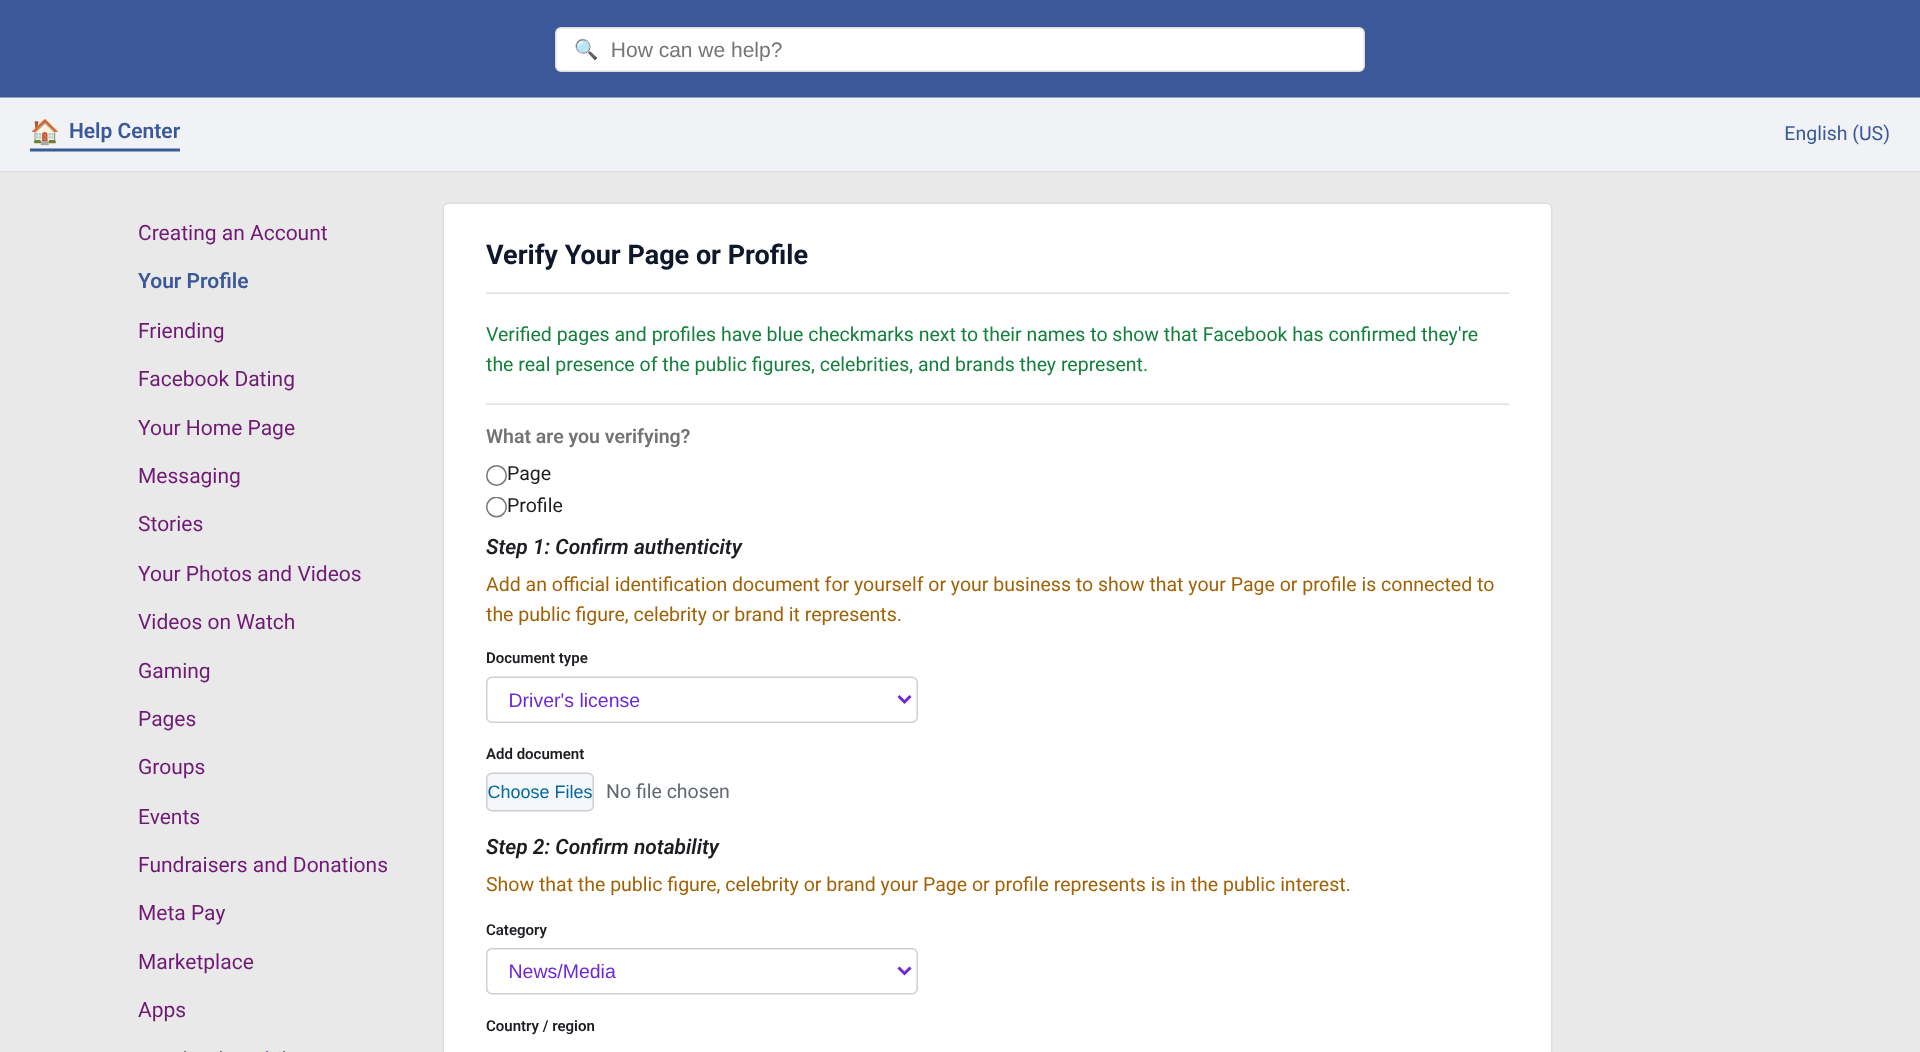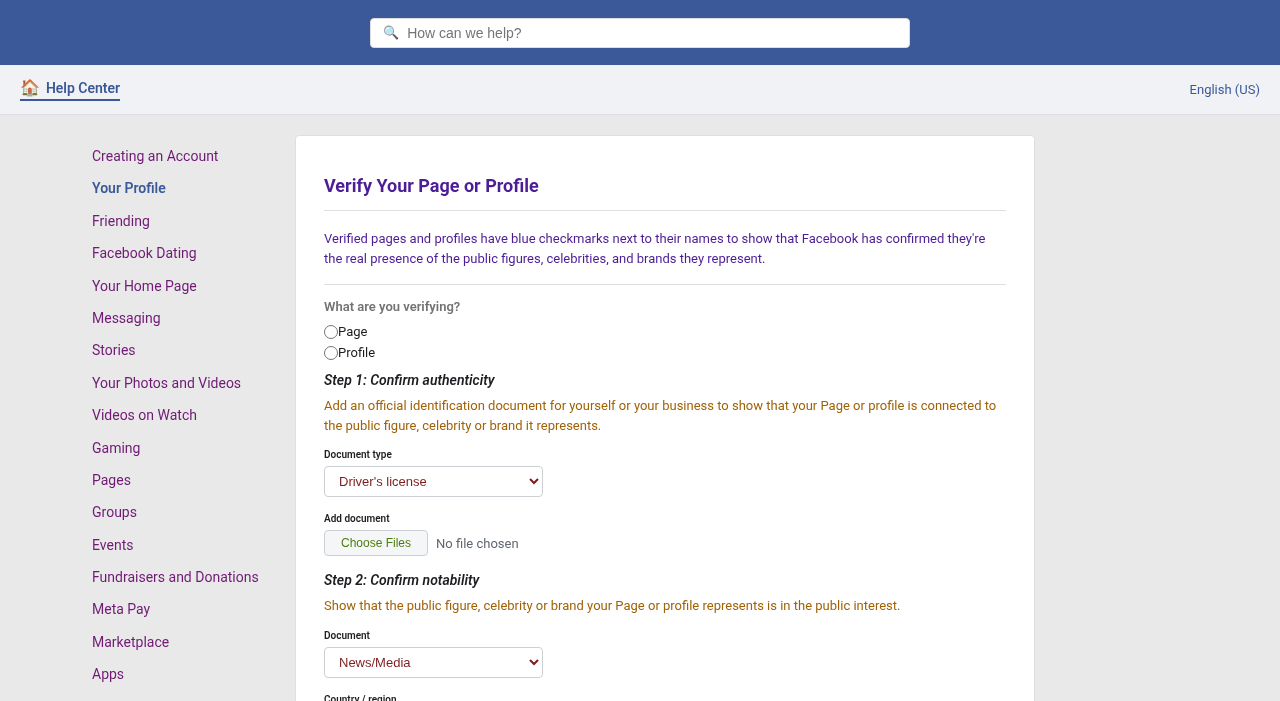--- a/index.html
+++ b/index.html
@@ -22,40 +22,40 @@
     .main-wrapper { background: #e9e9e9; min-height: calc(100vh - 115px); padding: 20px; display: flex; justify-content: center; }
     .content-area { display: flex; max-width: 1100px; width: 100%; gap: 20px; }
 
     
     .sidebar { width: 185px; flex-shrink: 0; padding-top: 5px; }
     .sidebar-item { display: block; padding: 5px 2px; color: #701a75; text-decoration: none; font-size: 14px; line-height: 1.6; cursor: pointer; }
     .sidebar-item.active { color: #3b5998; font-weight: 600; }
 
     
     .main-content { flex: 1; background: white; border-radius: 4px; padding: 24px 28px; border: 1px solid #dddfe2; max-width: 740px; }
-    .page-title { font-size: 18px; font-weight: 700; color: #4c1d95; margin-bottom: 18px; border-bottom: 1px solid #dddfe2; padding-bottom: 14px; margin-top: 15px; }
+    .page-title { font-size: 18px; font-weight: 700; color: #0f172a; margin-bottom: 18px; border-bottom: 1px solid #dddfe2; padding-bottom: 14px; }
 
-    .intro-text { font-size: 13px; color: #4c1d95; line-height: 1.5; margin-bottom: 16px; }
+    .intro-text { font-size: 13px; color: #15803d; line-height: 1.5; margin-bottom: 16px; }
 
     .section-label { font-size: 13px; font-weight: 600; color: #737373; margin-bottom: 10px; }
 
     .radio-group { margin-bottom: 12px; }
     .radio-option { display: flex; align-items: center; gap: 0; margin-bottom: 6px; font-size: 13px; color: #1c1e21; cursor: pointer; }
     .radio-option input[type="radio"] { width: 14px; height: 14px; accent-color: #3b5998; cursor: pointer; }
 
     .step-header { font-size: 14px; font-weight: 600; color: #1c1e21; margin-bottom: 8px; margin-top: 4px; font-style: italic; }
     .step-desc { font-size: 13px; color: #a16207; line-height: 1.5; margin-bottom: 14px; }
 
     .field-label { font-size: 10px; font-weight: 600; color: #1c1e21; margin-bottom: 6px; }
     .field-group { margin-bottom: 16px; }
 
-    select { width: 219px; padding: 6px 10px; font-size: 13px; border: 1px solid #ccd0d5; border-radius: 4px; color: #7f1d1d; background: white; appearance: auto; cursor: pointer; }
+    select { width: 288px; padding: 6px 10px; font-size: 13px; border: 1px solid #ccd0d5; border-radius: 4px; color: #6d28d9; background: white; appearance: auto; cursor: pointer; }
 
     .file-upload-row { display: flex; align-items: center; gap: 8px; margin-bottom: 16px; }
-    .file-choose-btn { background: #f5f6f7; border: 1px solid #ccd0d5; border-radius: 4px; padding: 5px 16px; font-size: 12px; cursor: pointer; color: #4d7c0f; }
+    .file-choose-btn { background: #f5f6f7; border: 1px solid #ccd0d5; border-radius: 4px; padding: 5px 0; font-size: 12px; cursor: pointer; color: #0369a1; }
     .file-no-chosen { font-size: 13px; color: #606770; }
 
     .divider { border: none; border-top: 1px solid #dddfe2; margin: 14px 0; }
   </style>
 </head>
 <body>
 
 <div class="header">
   <div class="header-logo">facebook</div>
   <div class="header-search">
@@ -133,21 +133,21 @@
         <div class="file-upload-row">
           <button class="file-choose-btn">Choose Files</button>
           <span class="file-no-chosen">No file chosen</span>
         </div>
       </div>
 
       <div class="step-header">Step 2: Confirm notability</div>
       <p class="step-desc">Show that the public figure, celebrity or brand your Page or profile represents is in the public interest.</p>
 
       <div class="field-group">
-        <div class="field-label">Document</div>
+        <div class="field-label">Category</div>
         <select>
           <option>News/Media</option>
           <option>Sports</option>
           <option>Entertainment</option>
           <option>Business</option>
           <option>Government</option>
           <option>Music</option>
           <option>Other</option>
         </select>
       </div>

